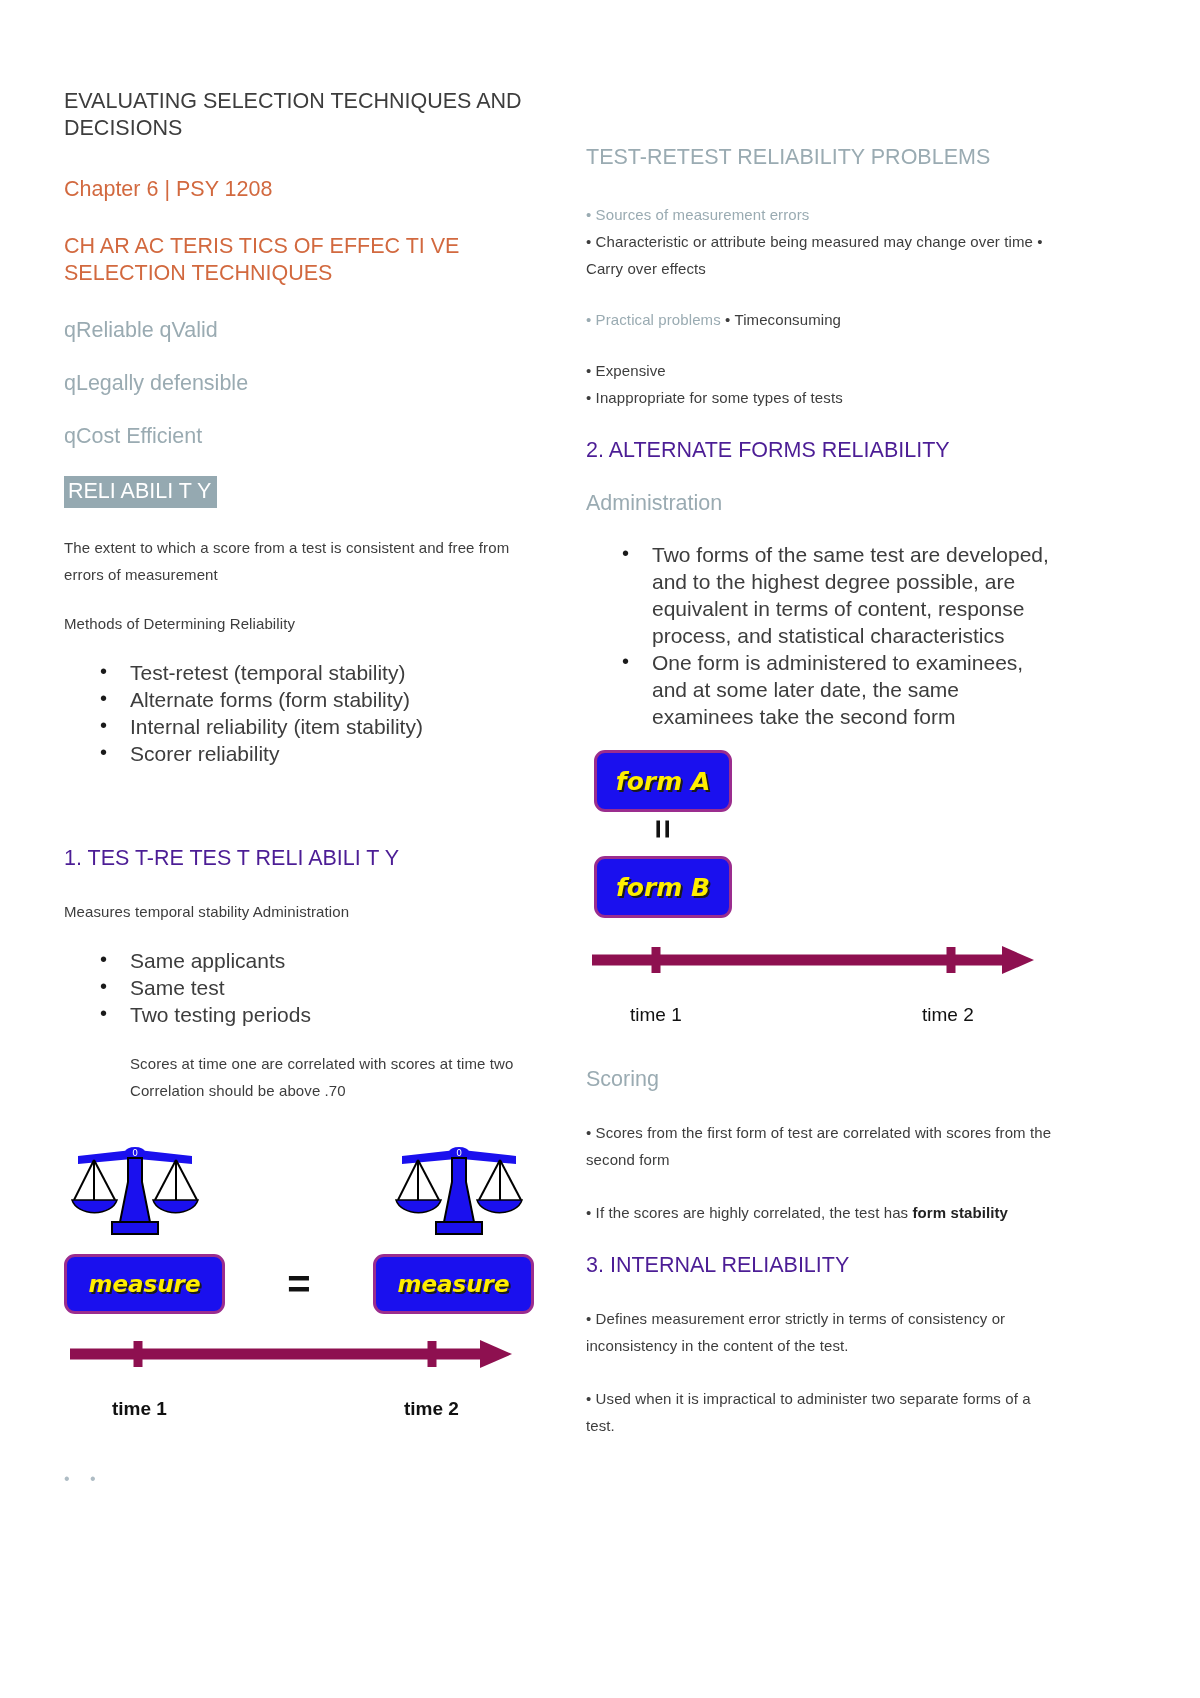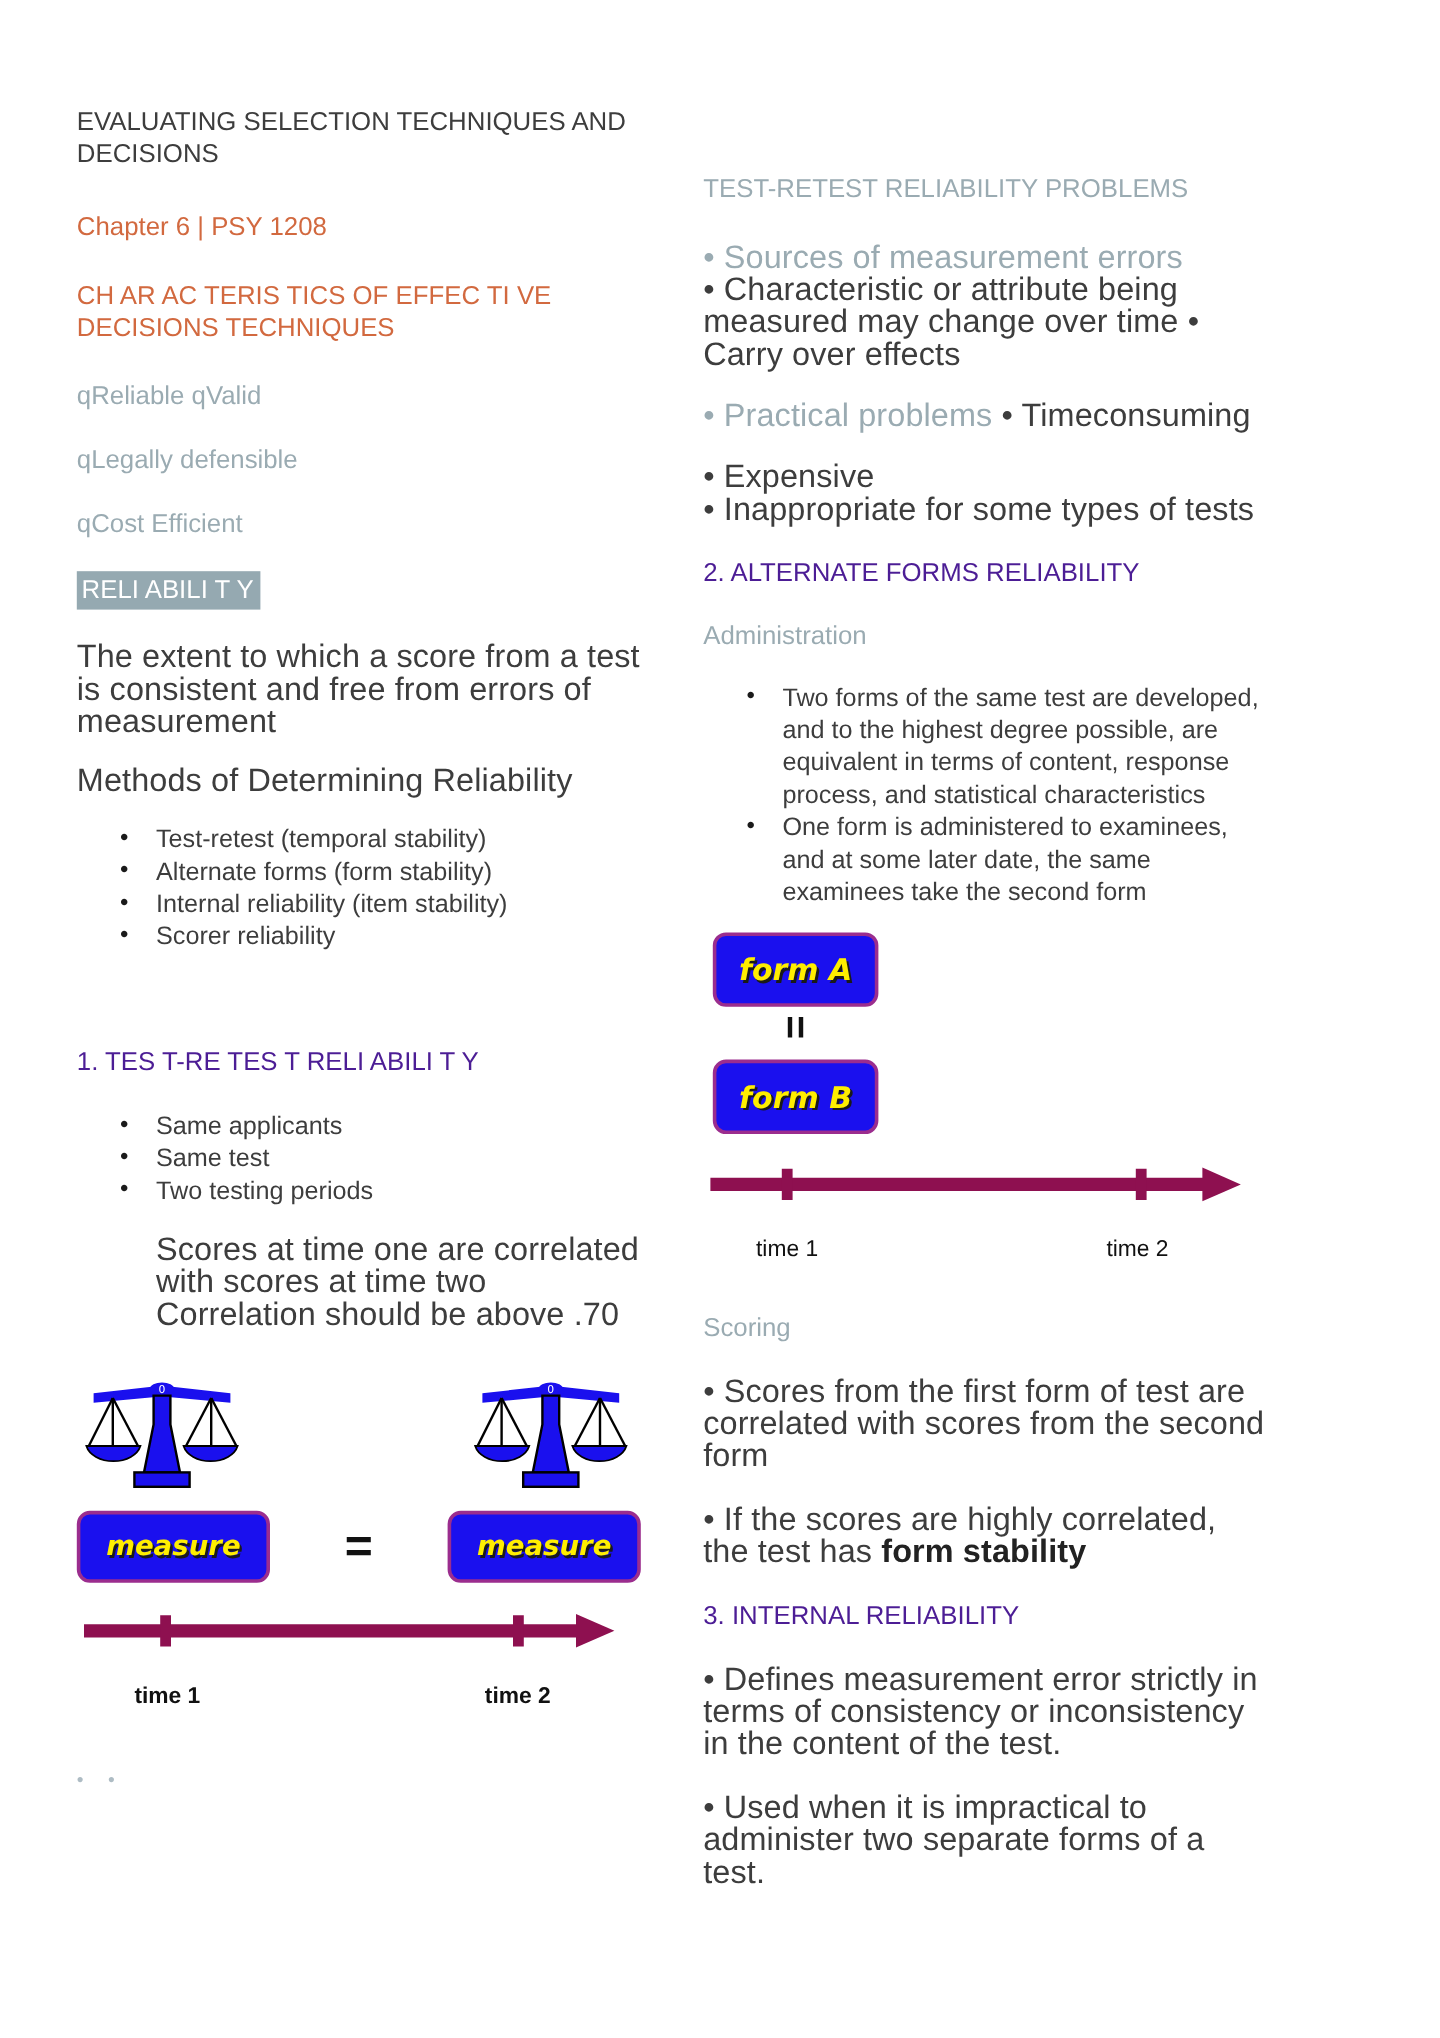--- a/index.html
+++ b/index.html
@@ -25,21 +25,21 @@
   .col {
     position: absolute;
     top: 0;
     width: 470px;
   }
   .col-left  { left: 64px; }
   .col-right { left: 586px; }
 
   
   .p {
-    font-size: 27px;
+    font-size: 15px;
     line-height: 27px;
     color: #3d3d3d;
     margin: 0 0 22px 0;
     letter-spacing: 0.1px;
   }
   .title {
     font-size: 21.5px;
     line-height: 27px;
     color: #3d3d3d;
     margin: 0 0 34px 0;
@@ -179,21 +179,21 @@
 <body>
 
 <div class="page">
 
   <div class="col col-left" style="top:88px;">
 
     <div class="title">EVALUATING SELECTION TECHNIQUES AND DECISIONS</div>
 
     <div class="orange">Chapter 6 | PSY 1208</div>
 
-    <div class="orange">CH AR AC TERIS TICS OF EFFEC TI VE DECISIONS TECHNIQUES</div>
+    <div class="orange">CH AR AC TERIS TICS OF EFFEC TI VE SELECTION TECHNIQUES</div>
 
     <div class="grayblue">qReliable qValid</div>
     <div class="grayblue">qLegally defensible</div>
     <div class="grayblue">qCost Efficient</div>
 
     <div class="hl-wrap">
       <span class="hl">RELI ABILI T Y</span>
     </div>
 
     <div class="p">The extent to which a score from a test is consistent and free from errors of measurement</div>
@@ -204,20 +204,21 @@
       <li>Test-retest (temporal stability)</li>
       <li>Alternate forms (form stability)</li>
       <li>Internal reliability (item stability)</li>
       <li>Scorer reliability</li>
     </ul>
 
     <div style="height:56px;"></div>
 
     <div class="red">1. TES T-RE TES T RELI ABILI T Y</div>
 
+    <div class="p">Measures temporal stability Administration</div>
 
     <ul class="bullets">
       <li>Same applicants</li>
       <li>Same test</li>
       <li>Two testing periods</li>
     </ul>
 
     <div class="p indent" style="margin-bottom:28px;">Scores at time one are correlated with scores at time two Correlation should be above .70</div>
 
     <div class="fig">

